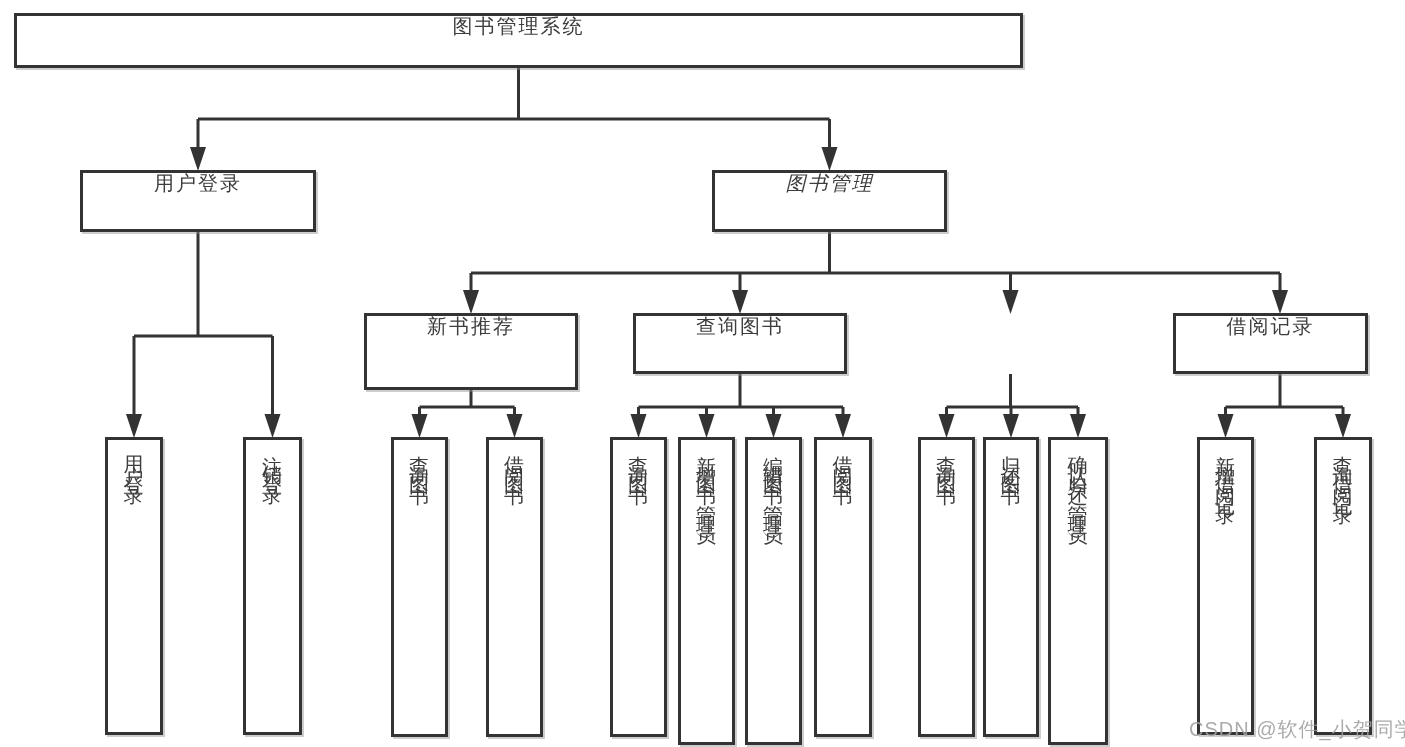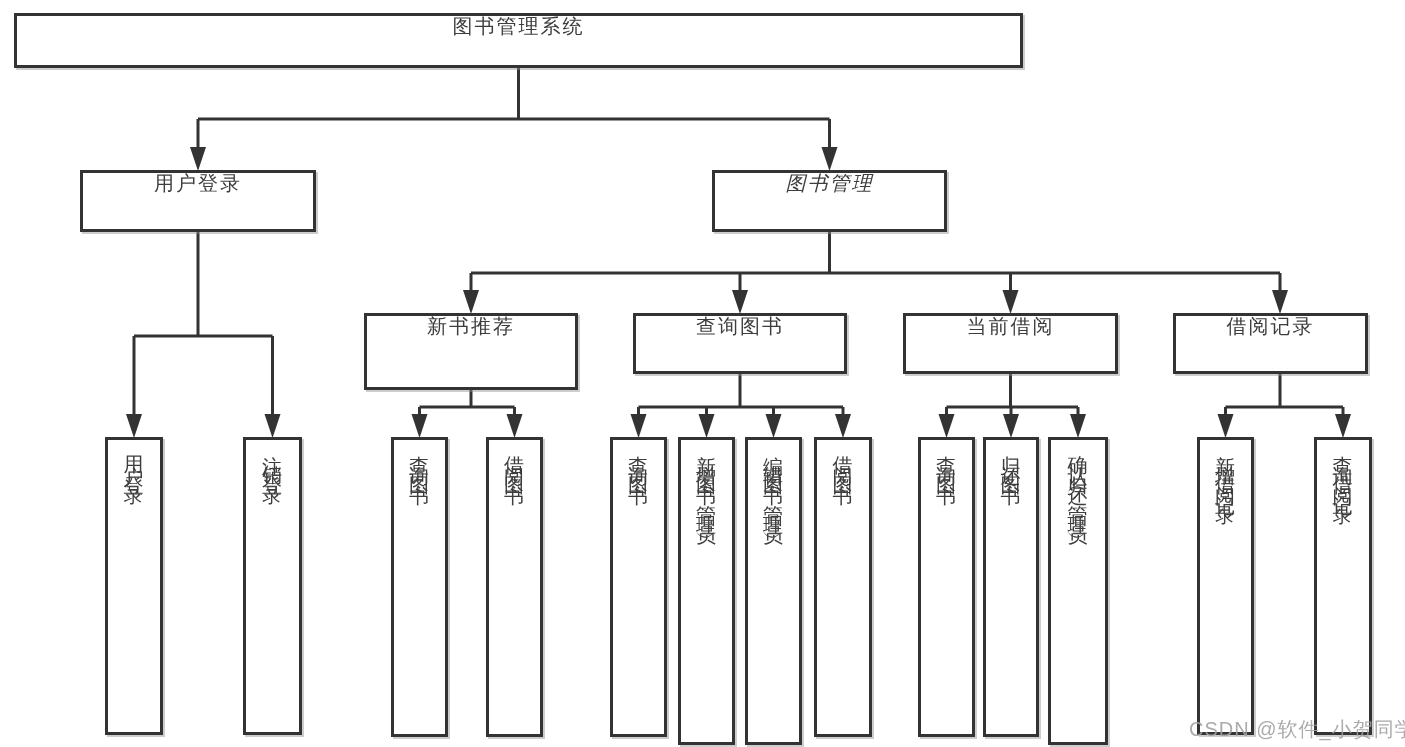--- a/index.html
+++ b/index.html
@@ -116,23 +116,20 @@
     </div>
     <div class="node" style="left: 712px; top: 170px; width: 235px; height: 62px; font-style: italic;">
       <span class="node-label">图书管理</span>
     </div>
     <div class="node" style="left: 364px; top: 313px; width: 214px; height: 77px;">
       <span class="node-label">新书推荐</span>
     </div>
     <div class="node" style="left: 633px; top: 313px; width: 214px; height: 61px;">
       <span class="node-label">查询图书</span>
     </div>
-    <div class="node" style="left: 903px; top: 313px; width: 215px; height: 61px;">
-      <span class="node-label">当前借阅</span>
-    </div>
     <div class="node" style="left: 1173px; top: 313px; width: 195px; height: 61px;">
       <span class="node-label">借阅记录</span>
     </div>
     <div class="node vertical" style="left: 105px; top: 437px; width: 58px; height: 298px;">
       <span class="node-label">用户登录</span>
     </div>
     <div class="node vertical" style="left: 243px; top: 437px; width: 59px; height: 298px;">
       <span class="node-label">注销登录</span>
     </div>
     <div class="node vertical" style="left: 391px; top: 437px; width: 57px; height: 300px;">

